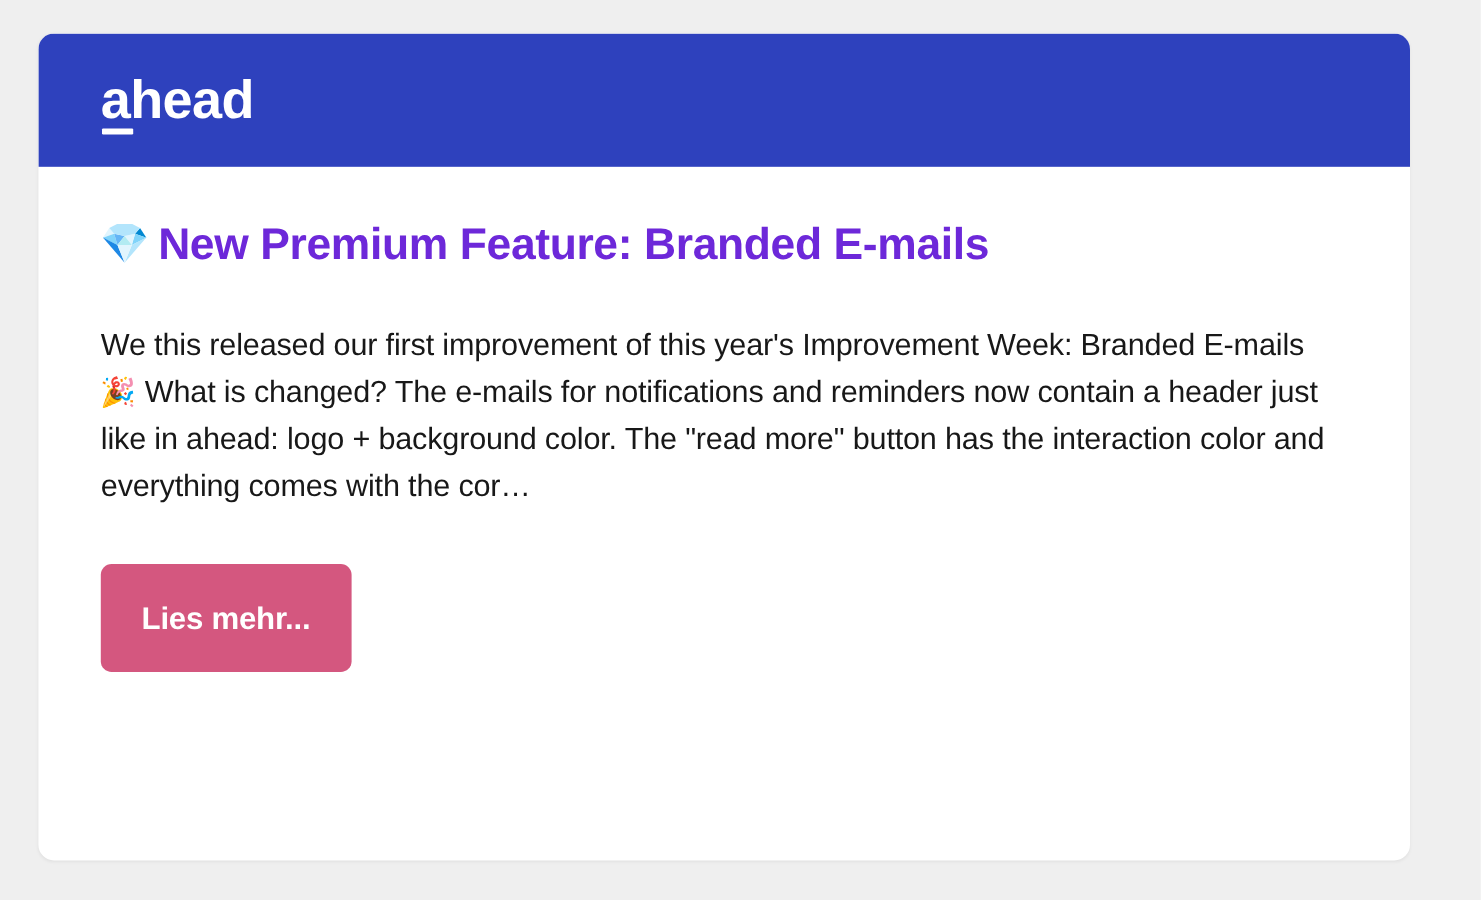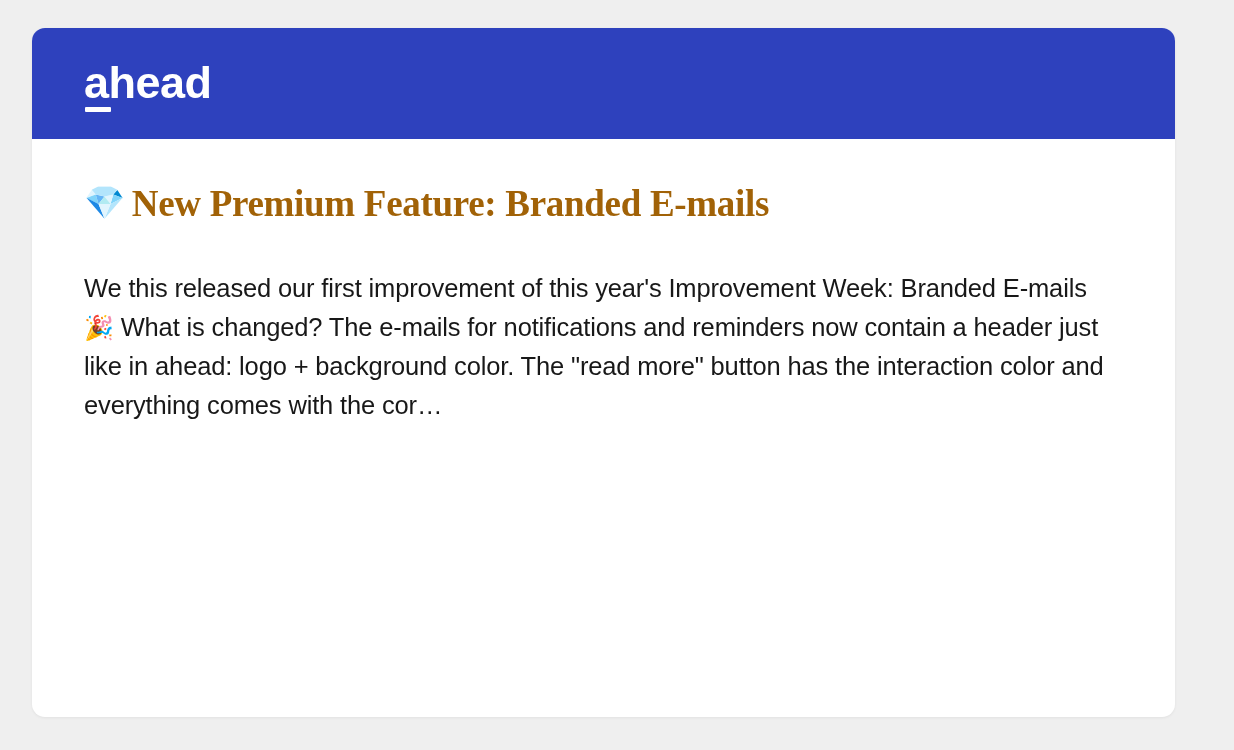--- a/index.html
+++ b/index.html
@@ -66,27 +66,27 @@
     border-radius: 1px;
   }
 
   
   .card-body {
     padding: 44px 52px 0 52px;
   }
 
   .article-title {
     margin: 0;
-    color: #a16207;
+    color: #6d28d9;
     font-size: 37px;
     font-weight: 700;
     line-height: 1.16;
     letter-spacing: -0.3px;
     max-width: 1010px;
-    font-family: Liberation Serif, serif;
+    font-family: Liberation Sans, sans-serif;
   }
   .title-emoji {
     font-size: 33px;
     vertical-align: 2px;
     margin-right: 7px;
   }
 
   .article-text {
     margin: 43px 0 0 0;
     color: #181818;
@@ -130,16 +130,17 @@
         <span class="logo-underline"></span>
       </div>
     </div>
 
     <div class="card-body">
 
       <h1 class="article-title"><span class="title-emoji">💎</span><span>New Premium Feature: Branded E-mails</span></h1>
 
       <p class="article-text"><span>We this released our first improvement of this year's Improvement Week: Branded E-mails </span><span class="body-emoji">🎉</span><span> What is changed? The e-mails for notifications and reminders now contain a header just like in ahead: logo + background color. The "read more" button has the interaction color and everything comes with the cor…</span></p>
 
+      <button class="read-more-button">Lies mehr...</button>
 
     </div>
   </div>
 </div>
 
 </body></html>

